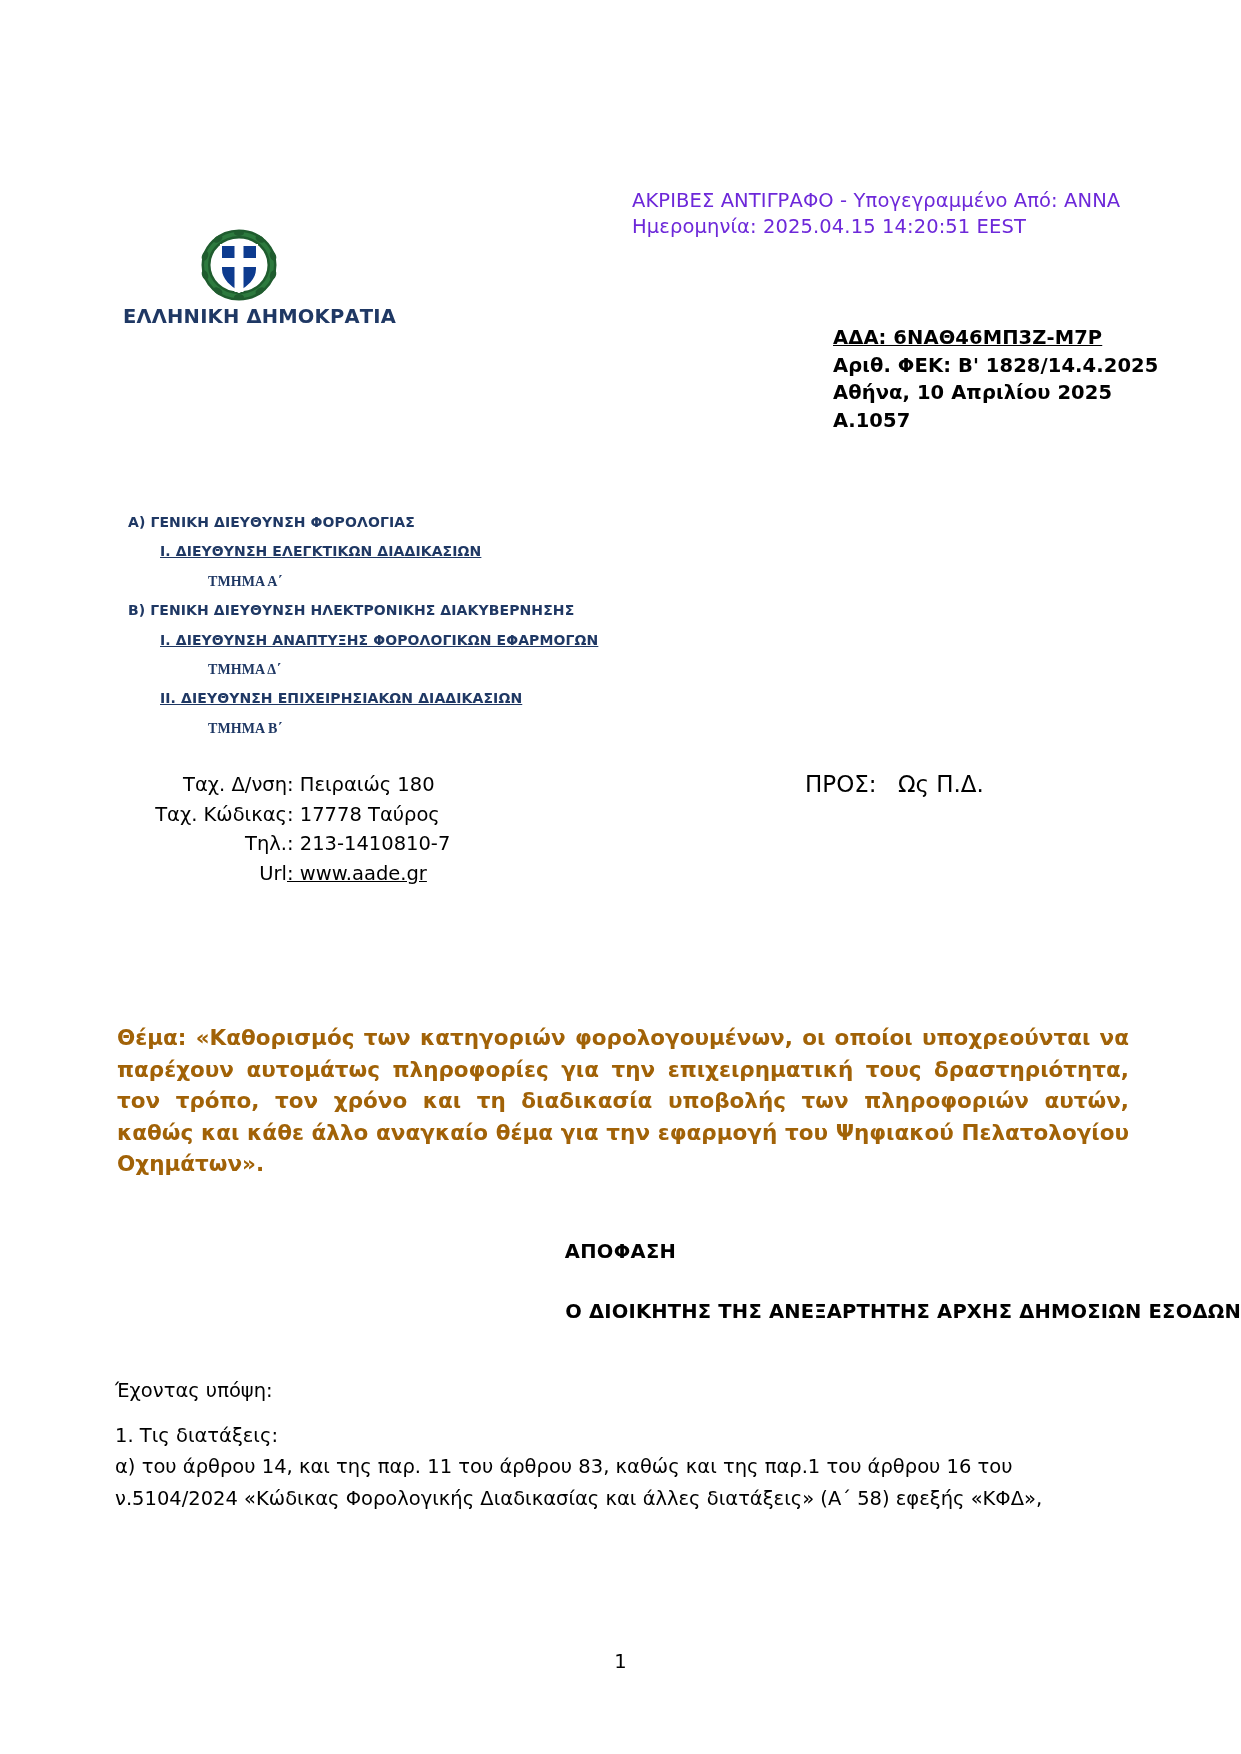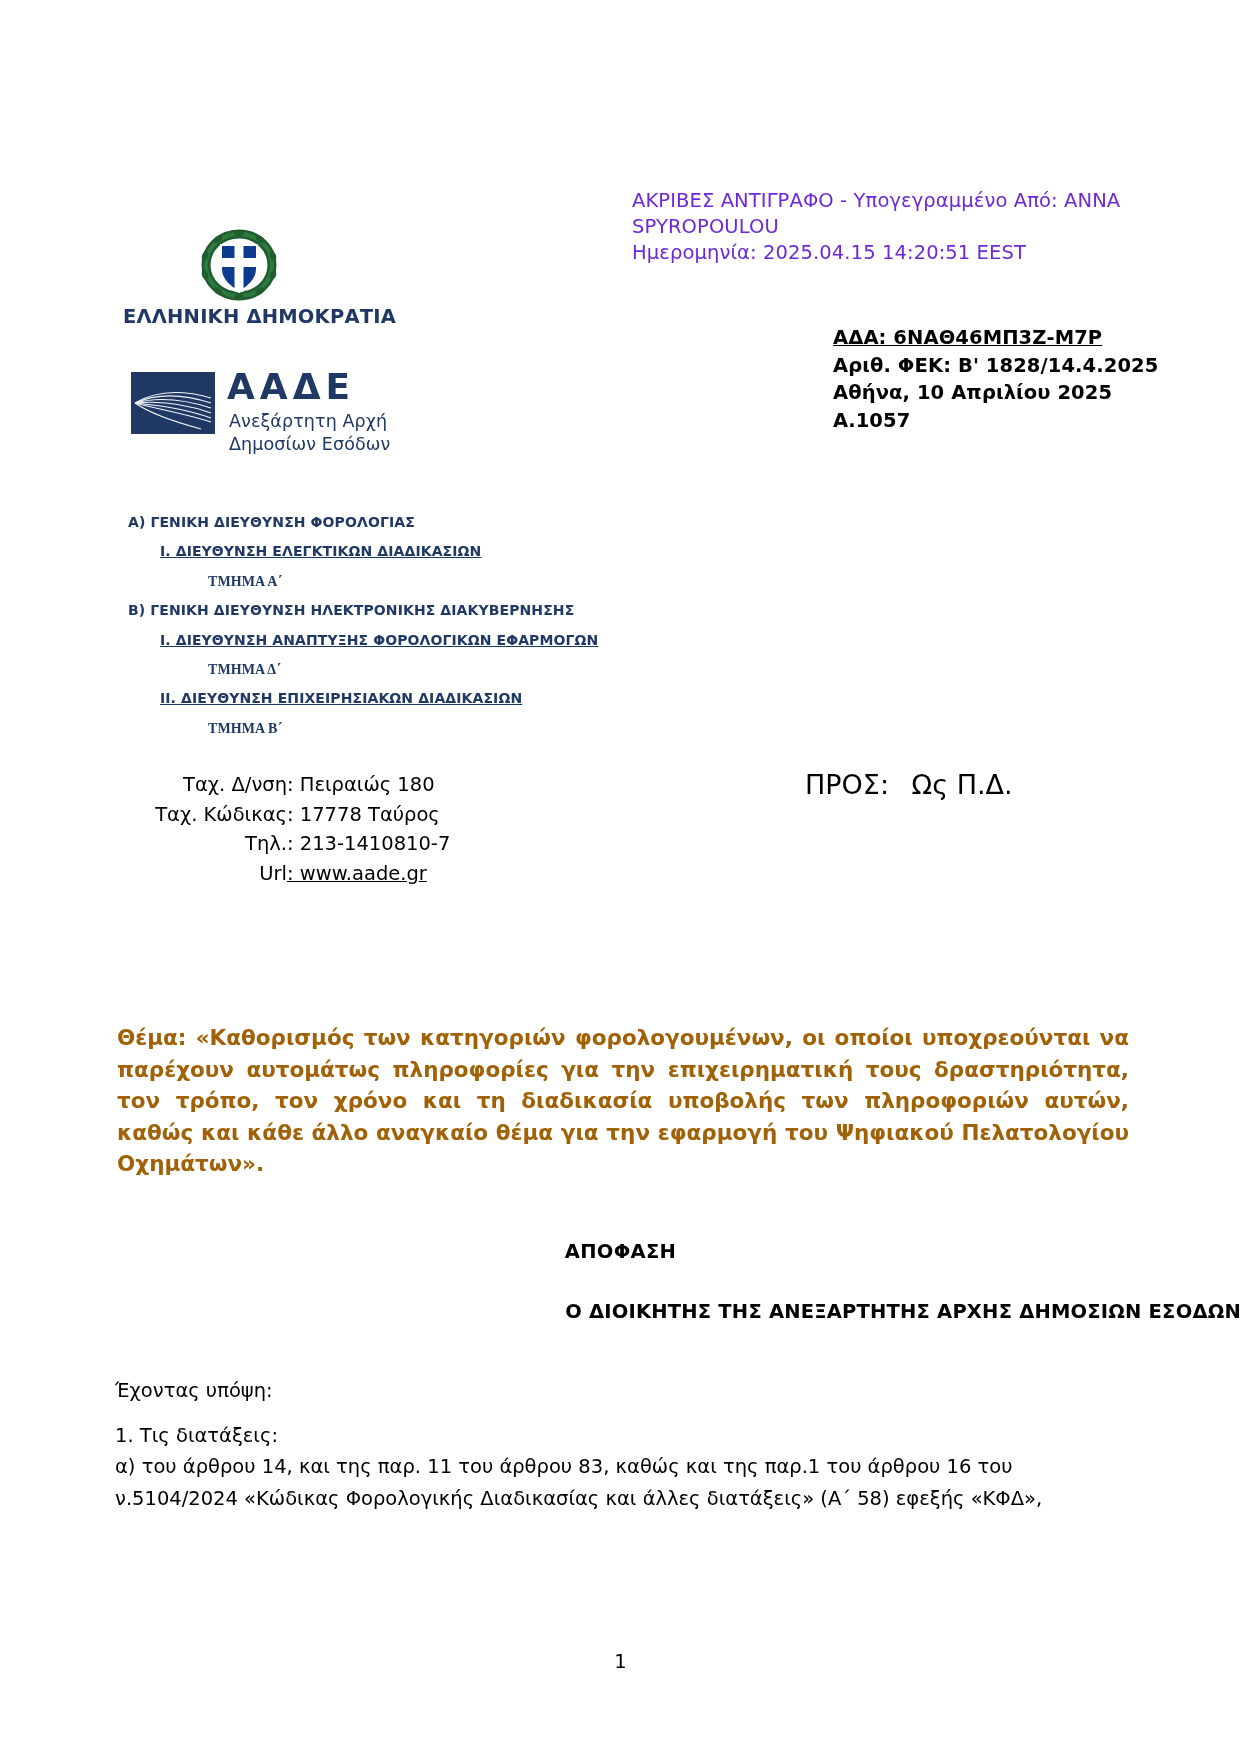--- a/index.html
+++ b/index.html
@@ -132,21 +132,21 @@
   .addr-val { }
   .addr-val a, .addr-link {
     color: #000;
     text-decoration: underline;
   }
 
   .pros {
     position: absolute;
     left: 805px;
     top: 770px;
-    font-size: 27px;
+    font-size: 23px;
     line-height: 29.5px;
     color: #000;
   }
   .pros .pros-lbl { margin-right: 14px; }
 
   
   .subject {
     position: absolute;
     left: 117px;
     top: 1022px;
@@ -201,21 +201,20 @@
     color: #000;
   }
 </style>
 </head>
 <body>
 
 <div class="page">
 
   <div class="sig-stamp">
     <div>ΑΚΡΙΒΕΣ ΑΝΤΙΓΡΑΦΟ - Υπογεγραμμένο Από: ANNA</div>
-    <div>SPYROPOULOU</div>
     <div>Ημερομηνία: 2025.04.15 14:20:51 EEST</div>
   </div>
 
   <div class="emblem-wrap">
     <svg width="86" height="74" viewBox="0 0 86 74" xmlns="http://www.w3.org/2000/svg">
       <g>
 
         <ellipse cx="43" cy="37" rx="33" ry="31" fill="none" stroke="#1f5c2e" stroke-width="9"></ellipse>
         <ellipse cx="43" cy="37" rx="33" ry="31" fill="none" stroke="#2d7a3e" stroke-width="4"></ellipse>
 
@@ -235,41 +234,20 @@
         <path d="M25 17 h36 v24 c0 11 -10 19 -18 23 c-8 -4 -18 -12 -18 -23 z" fill="#0d3b8f" stroke="#ffffff" stroke-width="2"></path>
 
         <rect x="38.5" y="17" width="9" height="47" fill="#ffffff"></rect>
         <rect x="25" y="30" width="36" height="9" fill="#ffffff"></rect>
       </g>
     </svg>
   </div>
 
   <div class="republic">ΕΛΛΗΝΙΚΗ ΔΗΜΟΚΡΑΤΙΑ</div>
 
-  <div class="aade-logo">
-    <div class="aade-mark">
-      <svg width="84" height="62" viewBox="0 0 84 62" xmlns="http://www.w3.org/2000/svg">
-        <rect x="0" y="0" width="84" height="62" fill="#1f3864"></rect>
-        <g stroke="#ffffff" stroke-width="1.1" fill="none" opacity="0.95">
-          <path d="M4 31 C 26 18, 52 18, 80 26"></path>
-          <path d="M4 31 C 26 21, 52 22, 80 31"></path>
-          <path d="M4 31 C 26 25, 52 27, 80 36"></path>
-          <path d="M4 31 C 26 29, 52 31, 80 41"></path>
-          <path d="M4 31 C 26 33, 52 36, 80 46"></path>
-          <path d="M4 31 C 26 37, 52 41, 80 50"></path>
-          <path d="M4 31 C 20 42, 44 50, 70 57"></path>
-        </g>
-      </svg>
-    </div>
-    <div class="aade-title">ΑΑΔΕ</div>
-    <div class="aade-sub">
-      <div>Ανεξάρτητη Αρχή</div>
-      <div>Δημοσίων Εσόδων</div>
-    </div>
-  </div>
 
   <div class="ada-block">
     <div class="u">ΑΔΑ: 6ΝΑΘ46ΜΠ3Ζ-Μ7Ρ</div>
     <div>Αριθ. ΦΕΚ: Β' 1828/14.4.2025</div>
     <div>Αθήνα, 10 Απριλίου 2025</div>
     <div>Α.1057</div>
   </div>
 
   <div class="dirs">
     <div class="lvl1">Α) ΓΕΝΙΚΗ ΔΙΕΥΘΥΝΣΗ ΦΟΡΟΛΟΓΙΑΣ</div>

